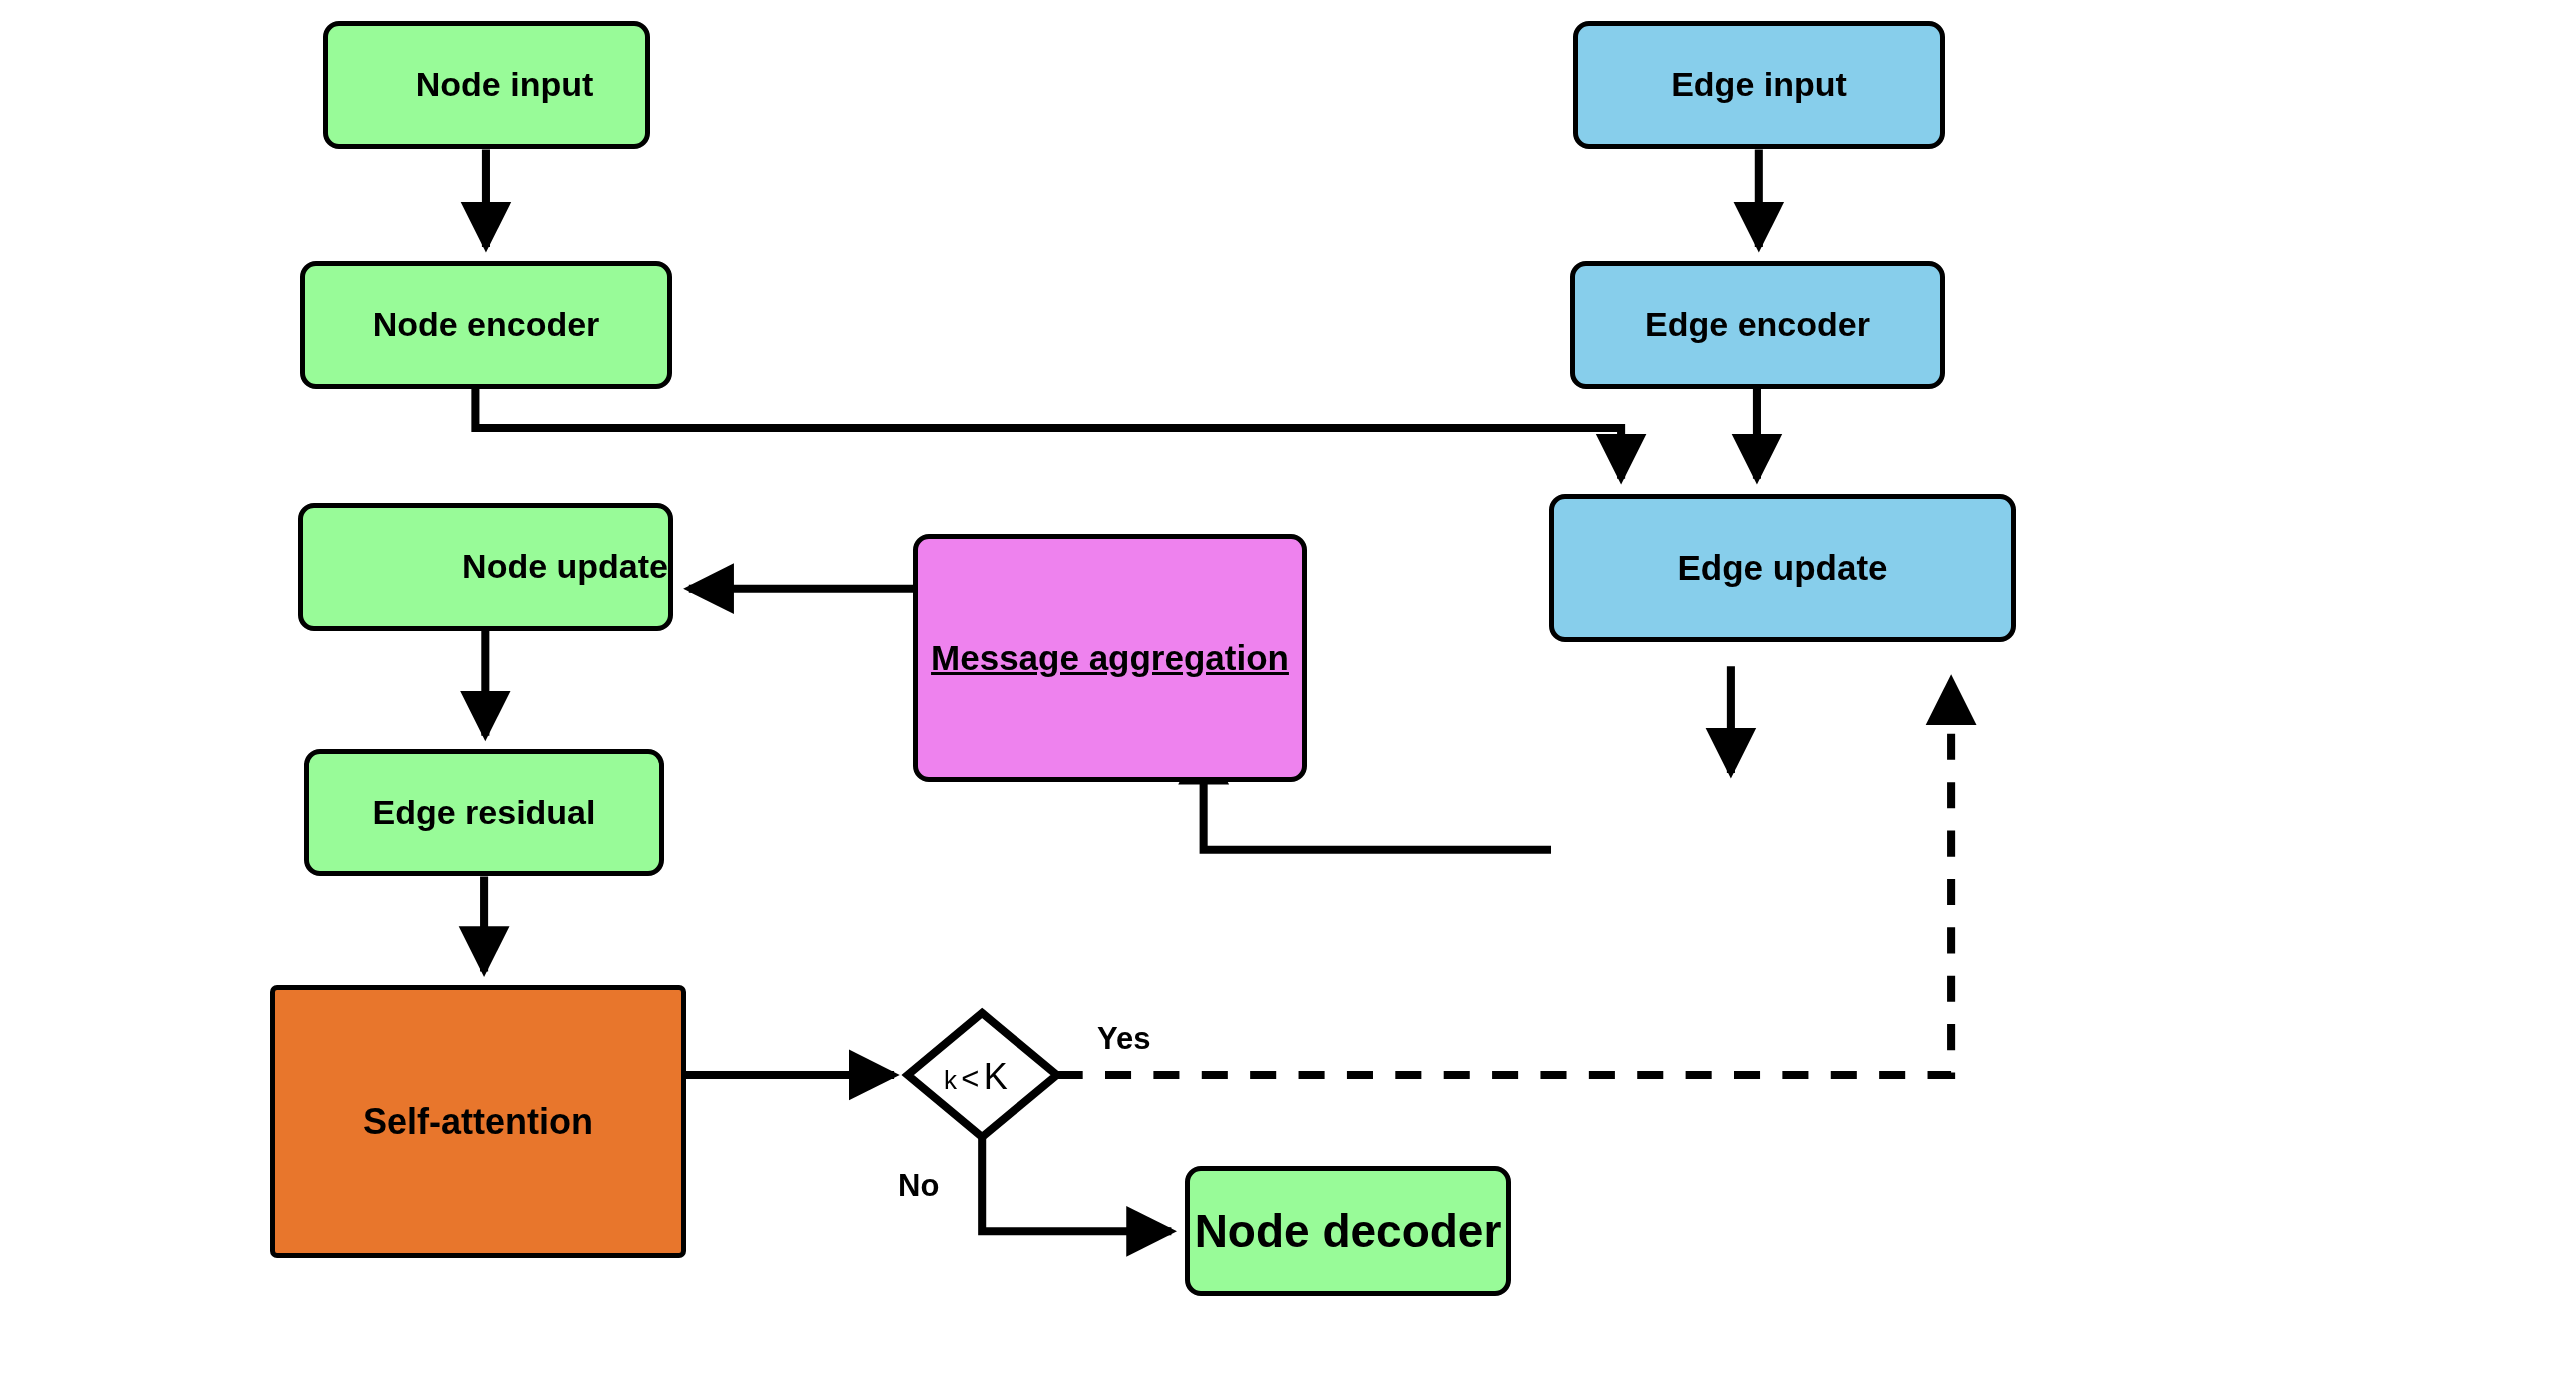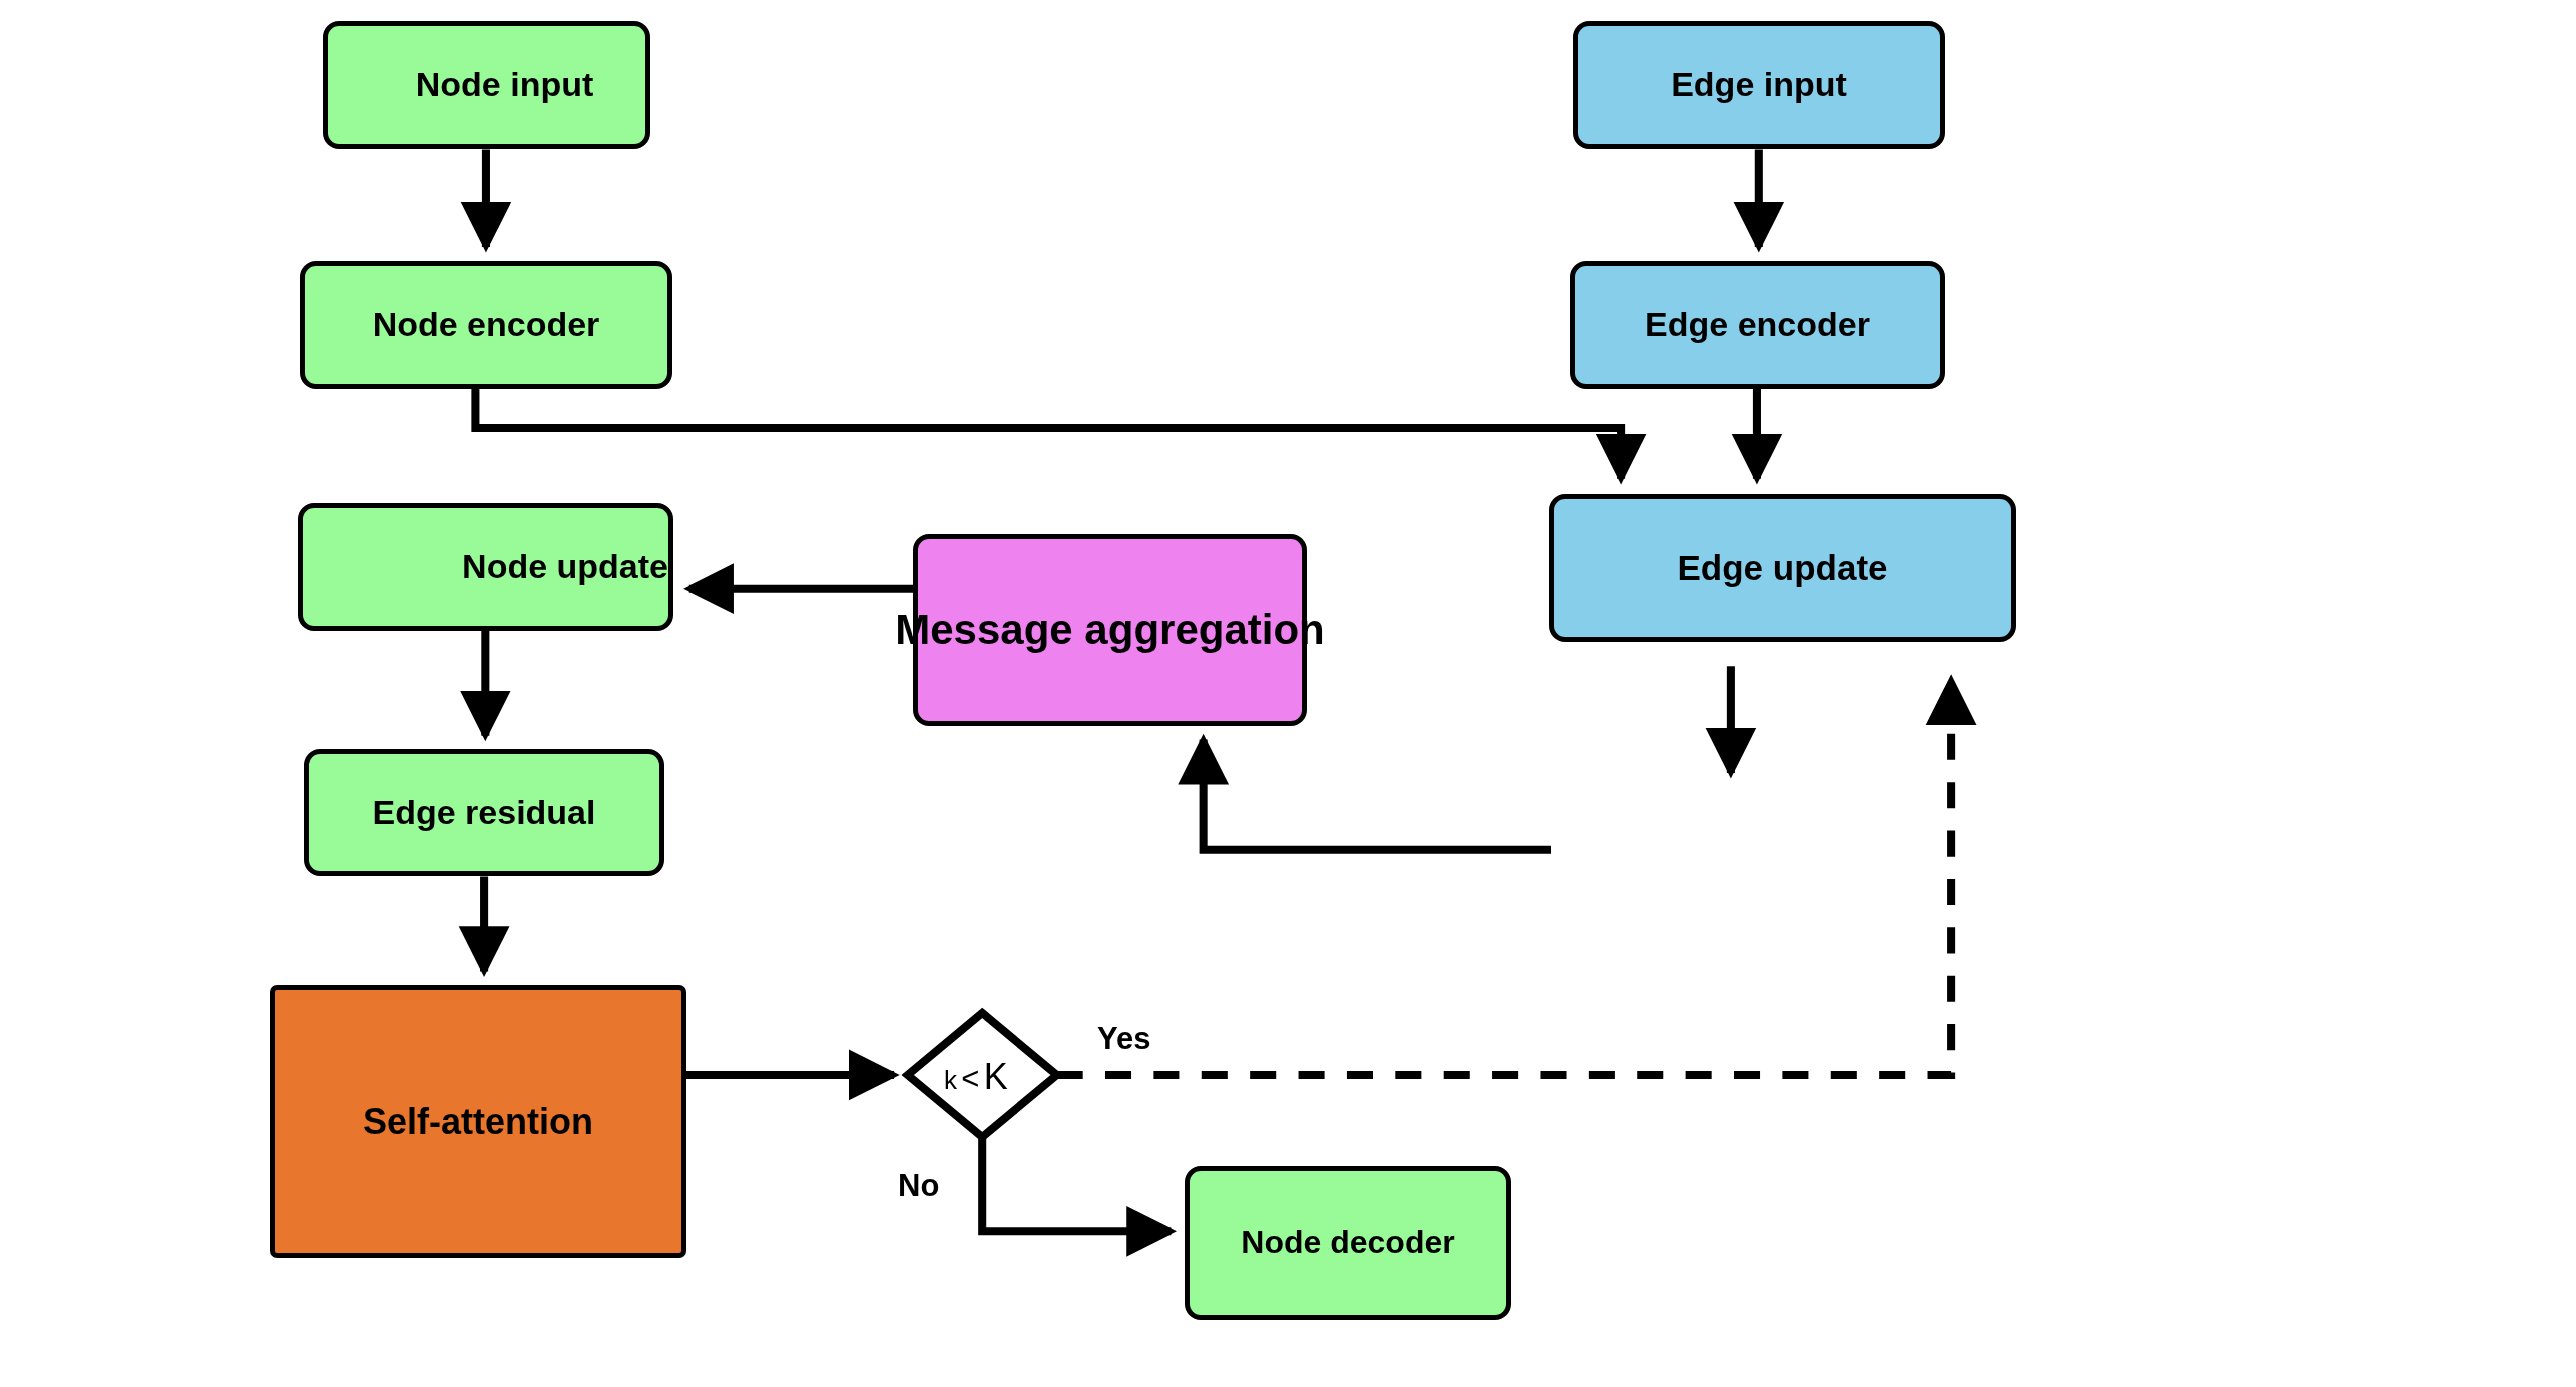--- a/index.html
+++ b/index.html
@@ -122,25 +122,25 @@
   </div>
 
   <div class="node" style="left:304px; top:749px; width:360px; height:127px; background:#98FB98; font-size:34px;">
     <span class="node-label">Edge residual</span>
   </div>
 
   <div class="node" style="left:270px; top:985px; width:416px; height:273px; background:#E8762C; font-size:36px;border-radius:7px;">
     <span class="node-label">Self-attention</span>
   </div>
 
-  <div class="node" style="left:1185px; top:1166px; width:326px; height:154px; background:#98FB98; font-size:32px;">
+  <div class="node" style="left:1185px; top:1166px; width:326px; height:130px; background:#98FB98; font-size:46px;">
     <span class="node-label">Node decoder</span>
   </div>
 
-  <div class="node" style="left:913px; top:534px; width:394px; height:192px; background:#EE82EE; font-size:42px;">
+  <div class="node" style="left:913px; top:534px; width:394px; height:248px; background:#EE82EE; font-size:35px;text-decoration:underline;">
     <span class="node-label">Message aggregation</span>
   </div>
 
   <div class="node" style="left:1573px; top:21px; width:372px; height:128px; background:#87CEEB; font-size:34px;">
     <span class="node-label">Edge input</span>
   </div>
 
   <div class="node" style="left:1570px; top:261px; width:375px; height:128px; background:#87CEEB; font-size:34px;">
     <span class="node-label">Edge encoder</span>
   </div>

